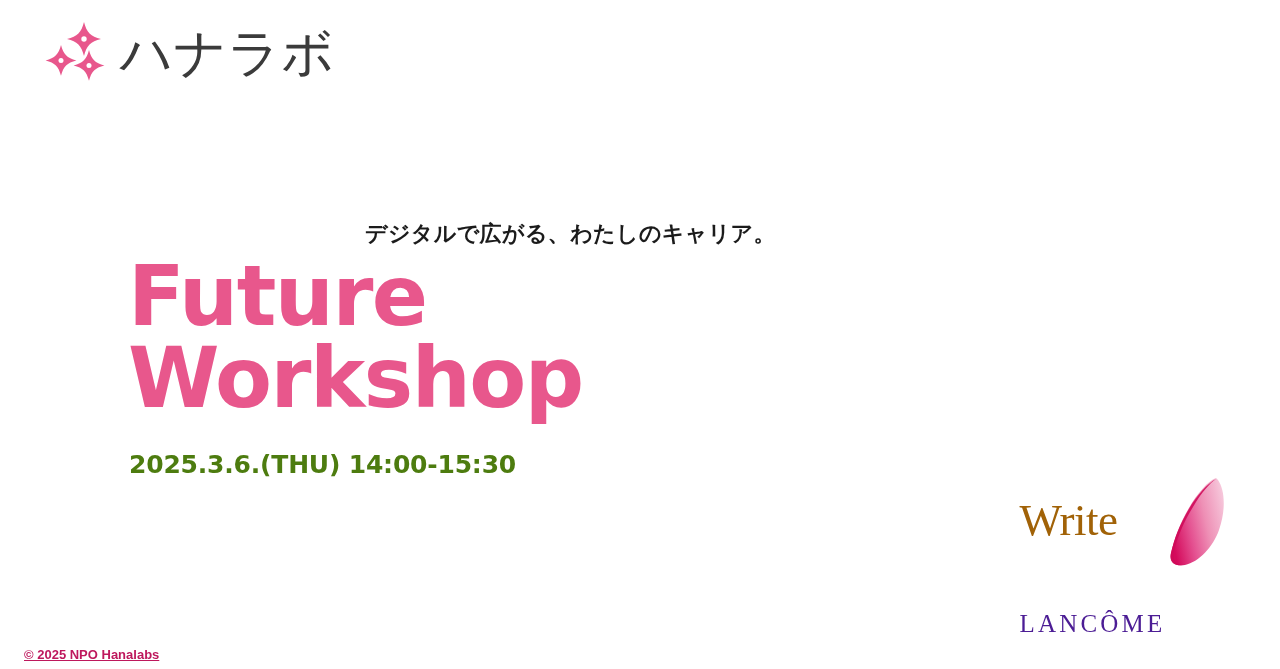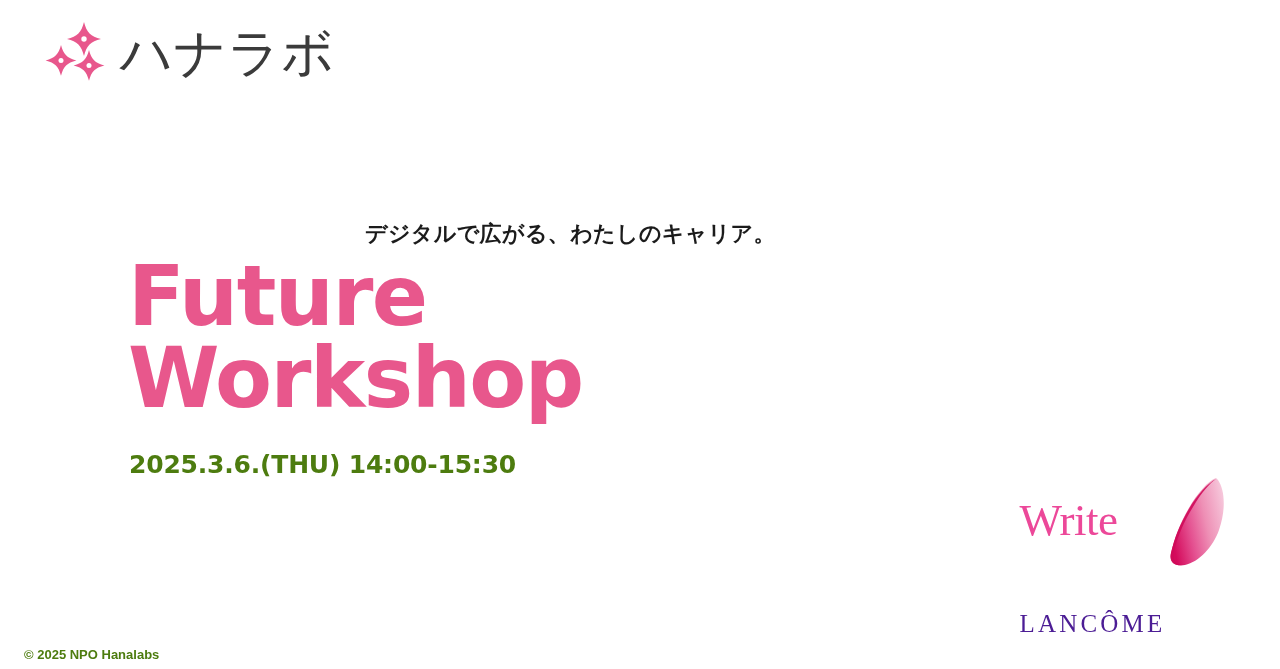--- a/index.html
+++ b/index.html
@@ -100,21 +100,21 @@
   }
   .sponsor-tagline {
     position: absolute;
     left: 0;
     top: 26px;
     width: 275px;
     text-align: center;
     font-family: "Liberation Serif", "DejaVu Serif", serif;
     font-size: 45px;
     line-height: 0.98;
-    color: #ec4899;
+    color: #a16207;
     letter-spacing: -0.5px;
   }
   .sponsor-tagline .tagline-1 {
     display: block;
     padding-right: 48px;
     white-space: nowrap;
   }
   .sponsor-tagline .tagline-2 {
     display: block;
     white-space: nowrap;
@@ -134,22 +134,23 @@
   }
 
   
   .footer-copyright {
     position: absolute;
     left: 24px;
     bottom: 7px;
     font-family: "Liberation Sans", "DejaVu Sans", sans-serif;
     font-size: 13px;
     font-weight: 700;
-    color: #4d7c0f;
-    white-space: nowrap;
+    color: #be185d;
+    white-space: nowrap;
+    text-decoration: underline;
   }
 </style>
 </head>
 <body>
 
 <div class="slide">
 
   <div class="brand-logo">
     <span>
       <svg class="brand-mark" viewBox="0 0 66 66" xmlns="http://www.w3.org/2000/svg" aria-hidden="true">

